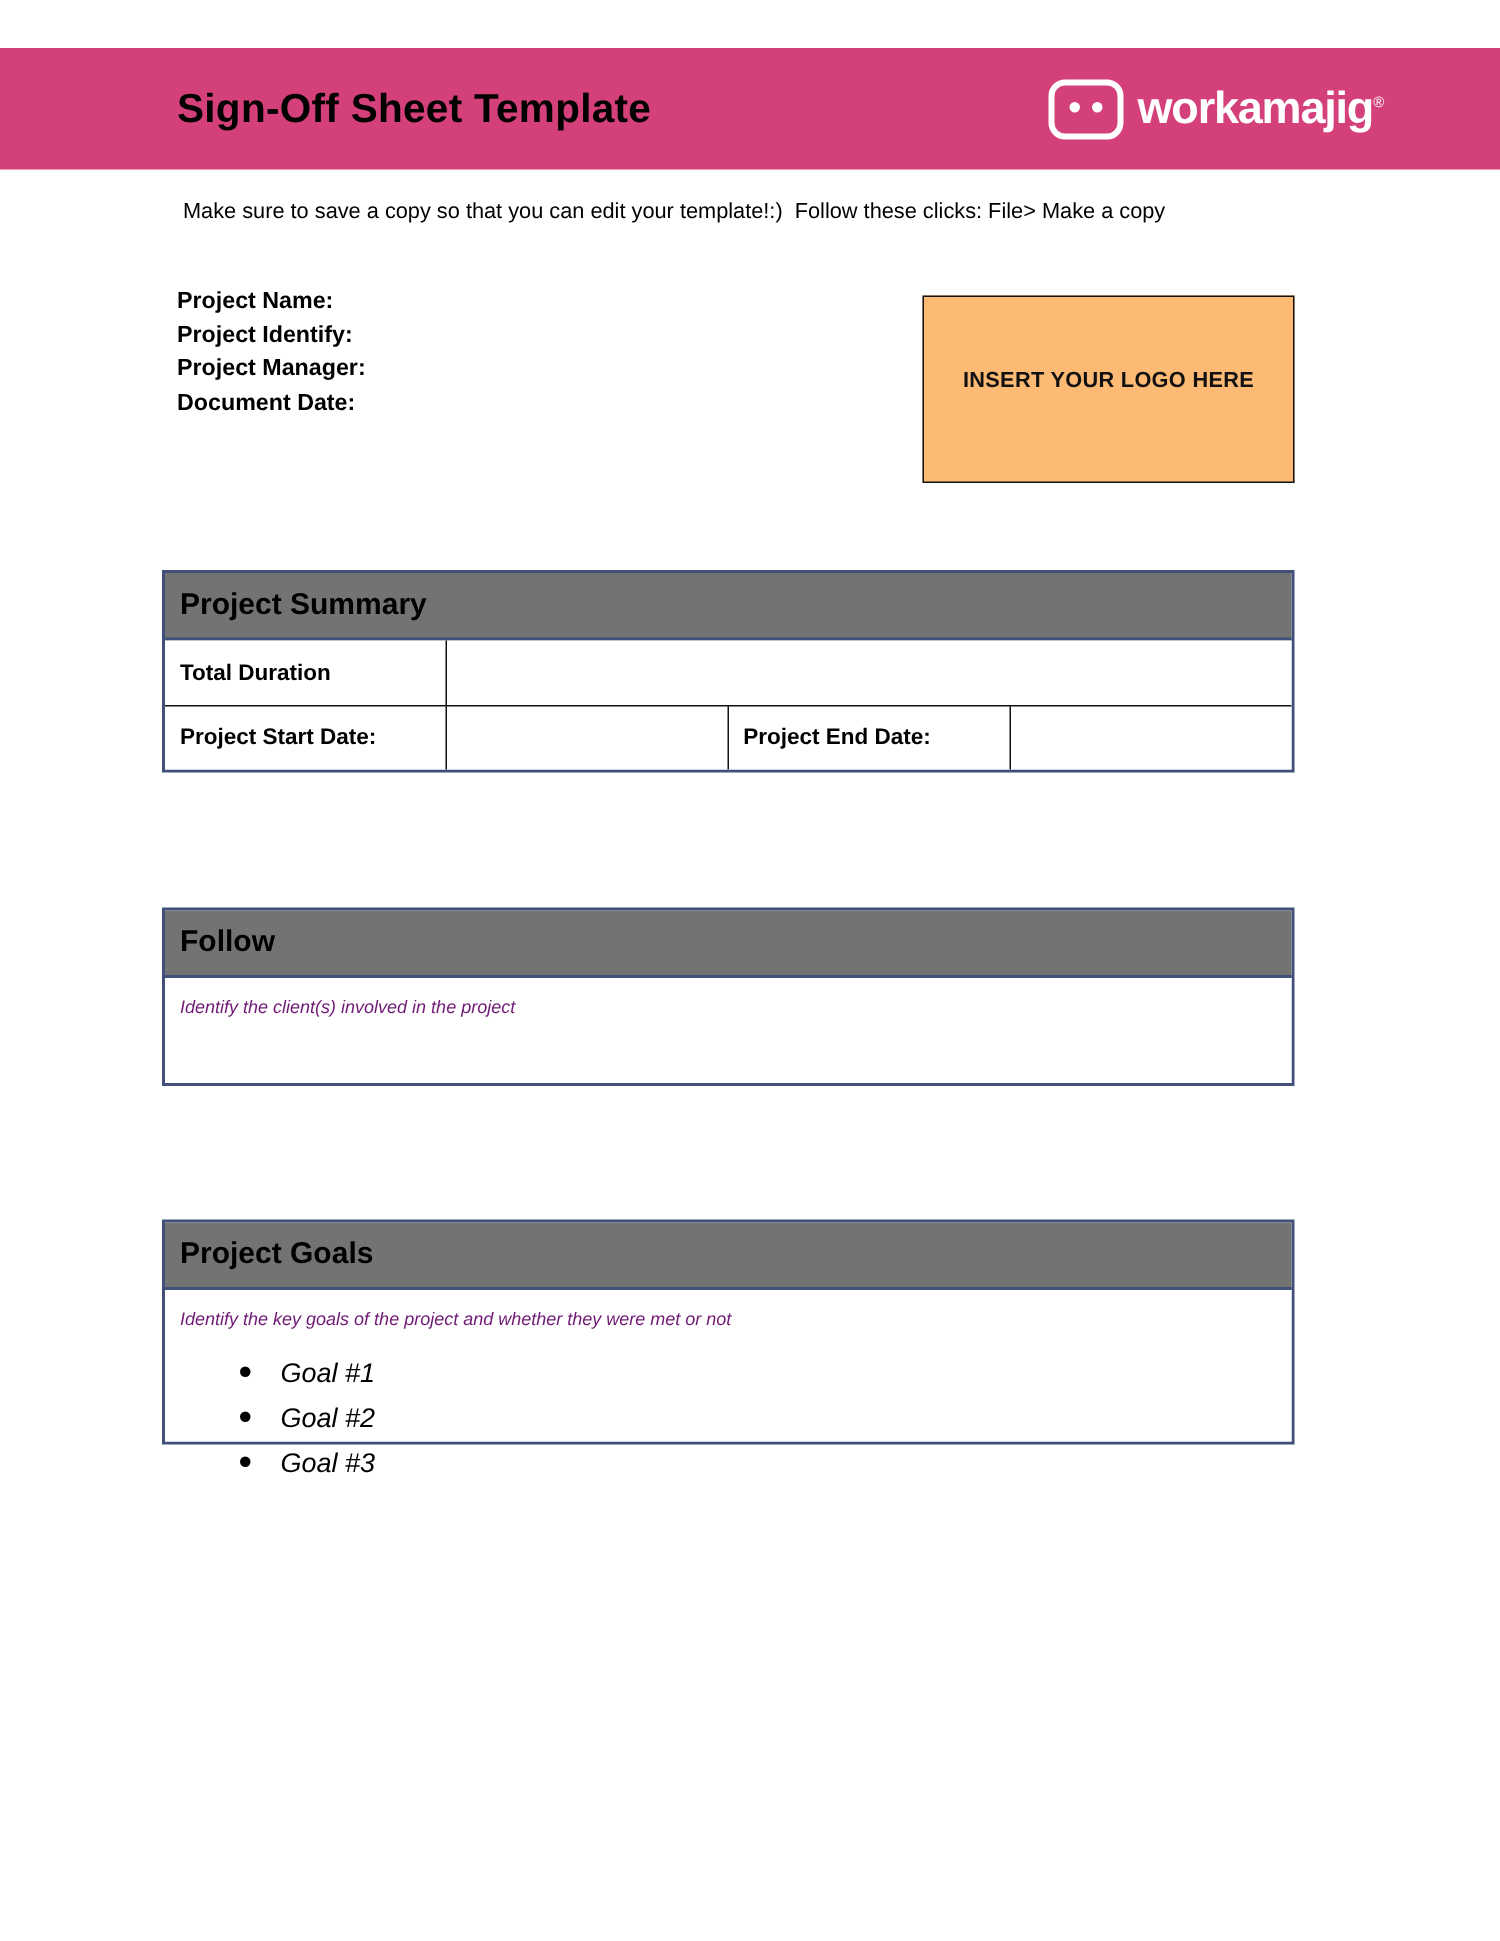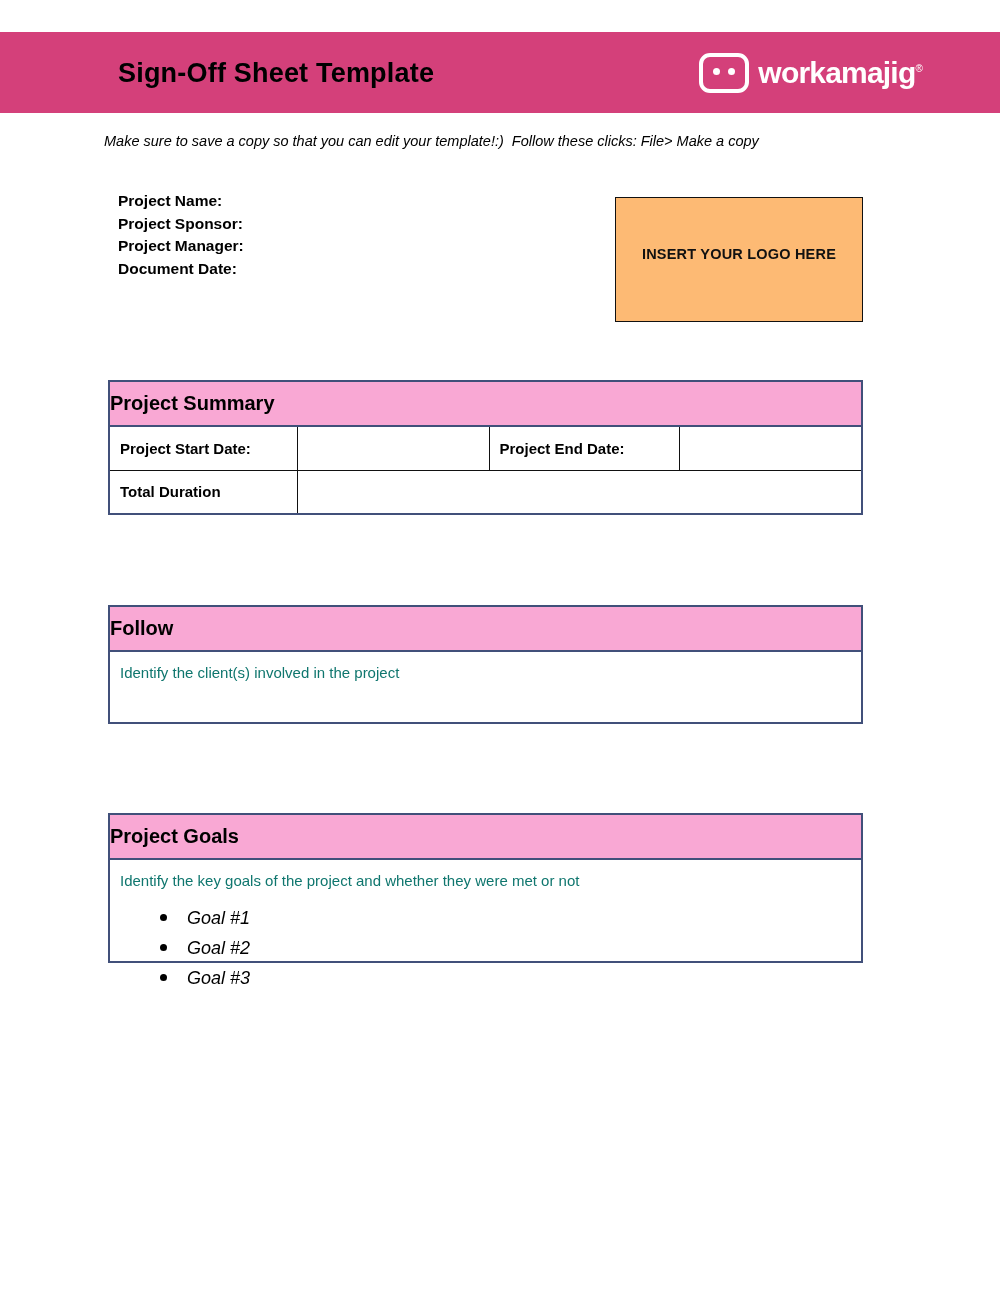--- a/index.html
+++ b/index.html
@@ -76,24 +76,23 @@
   }
   .logo-reg {
     font-size: 10px;
     vertical-align: super;
     font-weight: normal;
   }
 
   
   .instruction {
     position: absolute;
-    left: 104px;
+    left: 122px;
     top: 133px;
     font-size: 14.5px;
-    font-style: italic;
     white-space: pre;
     color: #000000;
   }
 
   
   .project-fields {
     position: absolute;
     left: 118px;
     top: 190px;
   }
@@ -129,40 +128,42 @@
 
   
   .section {
     position: absolute;
     left: 108px;
     width: 755px;
     box-sizing: border-box;
     border: 2px solid #41507a;
   }
   .section-head {
-    background: #f9a8d4;
+    background: #737373;
     height: 45px;
     display: flex;
     align-items: center;
+    padding-left: 10px;
     box-sizing: border-box;
     border-bottom: 2px solid #41507a;
   }
   .section-head .title {
     font-size: 20px;
     font-weight: bold;
     color: #000000;
   }
   .section-body {
     background: #ffffff;
     box-sizing: border-box;
     padding: 12px 0 0 10px;
   }
   .body-note {
-    font-size: 15px;
-    color: #0f766e;
+    font-size: 12px;
+    font-style: italic;
+    color: #701a75;
   }
 
   
   #summary-section { top: 380px; }
   #summary-section .section-body { padding: 0; }
   .summary-table {
     width: 100%;
     border-collapse: collapse;
     table-layout: fixed;
   }
@@ -228,45 +229,45 @@
     <div class="logo-text">
       <span>workamajig</span><span class="logo-reg">®</span>
     </div>
   </div>
 </div>
 
 <div class="instruction">Make sure to save a copy so that you can edit your template!:)  Follow these clicks: File&gt; Make a copy</div>
 
 <div class="project-fields">
   <div class="field">Project Name:</div>
-  <div class="field">Project Sponsor:</div>
+  <div class="field">Project Identify:</div>
   <div class="field">Project Manager:</div>
   <div class="field">Document Date:</div>
 </div>
 
 <div class="logo-placeholder">
   <div class="ph-text">INSERT YOUR LOGO HERE</div>
 </div>
 
 <div class="section" id="summary-section">
   <div class="section-head">
     <span class="title">Project Summary</span>
   </div>
   <div class="section-body">
     <table class="summary-table">
       <tbody>
+        <tr>
+          <td class="col-label">Total Duration</td>
+          <td class="blank" colspan="3"></td>
+        </tr>
         <tr>
           <td class="col-label">Project Start Date:</td>
           <td class="col-val1 blank"></td>
           <td class="col-label2">Project End Date:</td>
           <td class="blank"></td>
-        </tr>
-        <tr>
-          <td class="col-label">Total Duration</td>
-          <td class="blank" colspan="3"></td>
         </tr>
       </tbody>
     </table>
   </div>
 </div>
 
 <div class="section" id="clients-section">
   <div class="section-head">
     <span class="title">Follow</span>
   </div>

